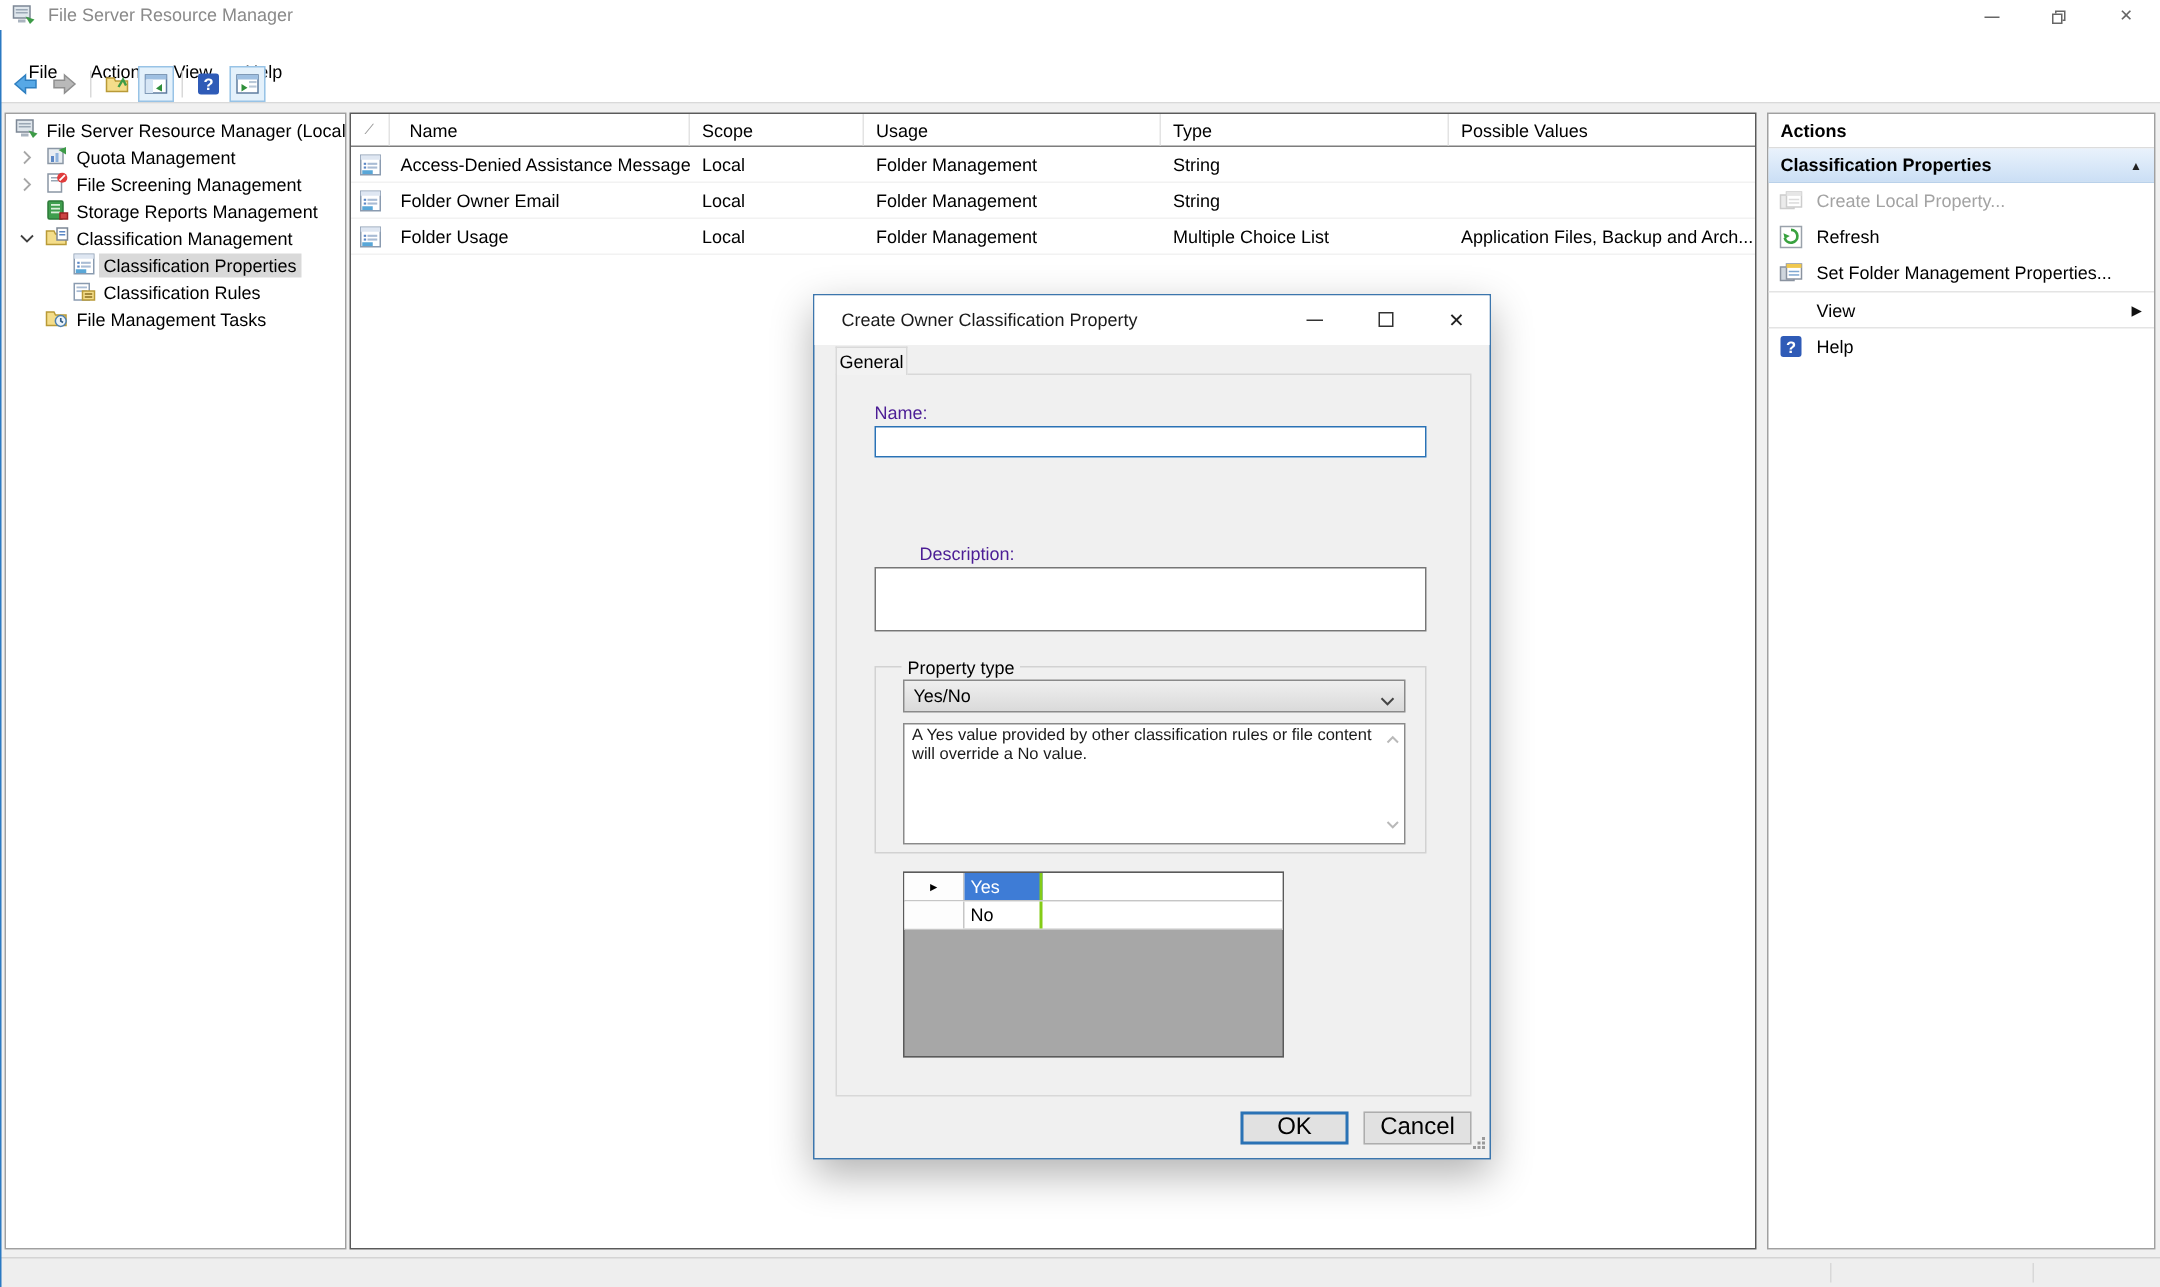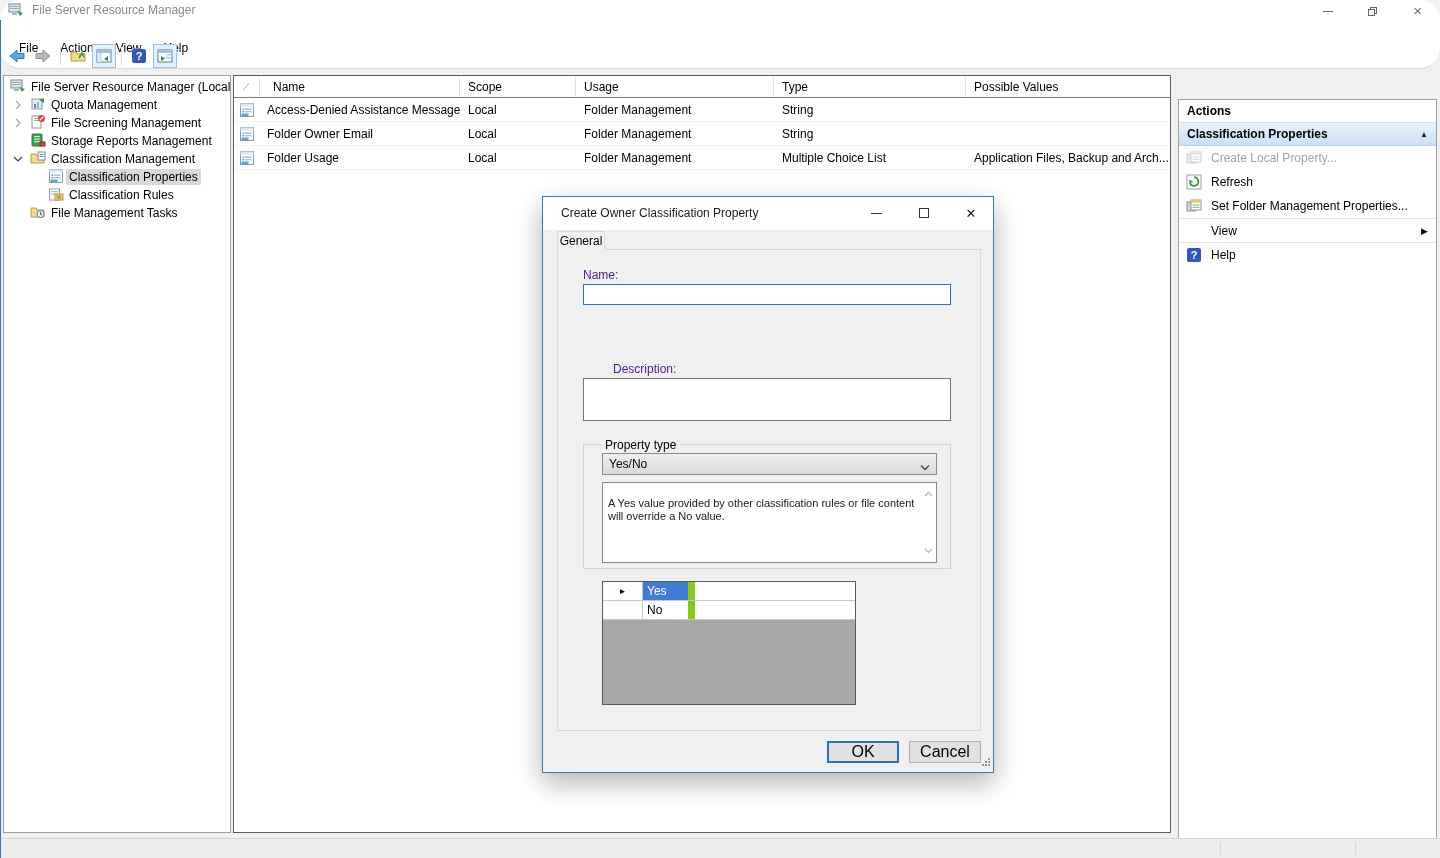--- a/index.html
+++ b/index.html
@@ -2,21 +2,21 @@
 <html><head>
 <meta charset="utf-8">
 <style>
   * { margin:0; padding:0; box-sizing:border-box; }
   html,body { width:1440px; height:858px; }
   body { font-family:"Liberation Sans", sans-serif; font-size:12px; color:#000; background:#f0f0f0; overflow:hidden; }
   .screen { position:relative; width:1440px; height:858px; background:#f0f0f0; }
   .win-border { position:absolute; left:0; top:20px; bottom:0; width:1px; background:#2b79c2; z-index:50; }
 
   
-  .chrome { position:absolute; top:0; left:0; right:0; height:69px; background:#ffffff; border-bottom:1px solid #d9d9d9;border-radius:20px; }
+  .chrome { position:absolute; top:0; left:0; right:0; height:69px; background:#ffffff; border-bottom:1px solid #d9d9d9; }
   .titlebar { position:absolute; top:0; left:0; right:0; height:20px; }
   .titlebar .app-icon { position:absolute; left:8px; top:2px; }
   .titlebar .title { position:absolute; left:32px; top:3px; color:#8a8a8a; font-size:12px; }
   .cap-btn { position:absolute; top:0; width:45px; height:22px; display:flex; align-items:center; justify-content:center; }
   .cap-min  { left:1305px; } .cap-rest { left:1350px; } .cap-close{ left:1395px; }
   .glyph-min { width:10px; height:1px; background:#666; }
   .glyph-rest { position:relative; width:9px; height:9px; }
   .glyph-rest .b { position:absolute; left:0; top:2px; width:7px; height:7px; border:1px solid #666; background:#fff; }
   .glyph-rest .f { position:absolute; left:2px; top:0; width:7px; height:7px; border:1px solid #666; }
   .glyph-close { color:#666; font-size:11px; line-height:11px; }
@@ -43,21 +43,21 @@
   .list-pane { position:absolute; left:233px; top:75px; width:938px; height:758px; background:#fff; border:1px solid #5a5a5a; }
   .lv-header { display:flex; height:22px; border-bottom:1px solid #7d7d7d; align-items:center; }
   .lv-hcell { height:100%; display:flex; align-items:center; border-right:1px solid #e3e3e3; padding-left:8px; overflow:hidden; white-space:nowrap; }
   .lv-row { display:flex; height:24px; align-items:center; border-bottom:1px solid #f2f2f2; }
   .lv-cell { height:100%; display:flex; align-items:center; padding-left:8px; overflow:hidden; white-space:nowrap; }
   .c-icon { width:26px; justify-content:center; padding-left:0; }
   .c-name { width:200px; padding-left:7px; } .lv-header .c-name { padding-left:13px; }
   .c-scope{ width:116px; } .c-usage{ width:198px; } .c-type{ width:192px; } .c-poss{ flex:1; border-right:none; }
   .sort-glyph { color:#9a9a9a; font-size:10px; font-style:italic; }
 
-  .actions-pane { position:absolute; left:1178px; top:75px; width:259px; height:758px; background:#fff; border:1px solid #a0a0a0;margin-top:24px; }
+  .actions-pane { position:absolute; left:1178px; top:75px; width:259px; height:758px; background:#fff; border:1px solid #a0a0a0; }
   .ap-title { height:23px; display:flex; align-items:center; padding-left:8px; font-weight:bold; border-bottom:1px solid #dcdcdc; }
   .ap-section { height:23px; display:flex; align-items:center; padding:0 8px; font-weight:bold;
                 background:linear-gradient(#e9f2fc,#cbdff5); border-bottom:1px solid #b9d1ea; }
   .ap-section .spacer { flex:1; }
   .ap-collapse { font-size:8px; color:#222; }
   .ap-item { position:relative; height:24px; display:flex; align-items:center; }
   .ap-item .ico { position:absolute; left:7px; width:16px; height:16px; display:flex; align-items:center; justify-content:center; }
   .ap-item .lbl { position:absolute; left:32px; white-space:nowrap; }
   .ap-item.disabled .lbl { color:#a3a3a3; }
   .ap-item.disabled .ico { opacity:.45; filter:grayscale(1); }
@@ -87,32 +87,32 @@
   .txt-area  { position:absolute; background:#fff; border:1px solid #767676; }
 
   .grp { position:absolute; left:40px; top:247px; width:368px; height:125px; border:1px solid #d2d2d2; }
   .grp-legend { position:absolute; left:58px; top:241px; background:#f0f0f0; padding:0 4px; z-index:2; }
 
   .dd { position:absolute; left:59px; top:256px; width:335px; height:22px; background:linear-gradient(#efefef,#dadada);
         border:1px solid #8a8a8a; display:flex; align-items:center; padding-left:6px; }
   .dd-chev { position:absolute; right:6px; top:7px; }
 
   .info { position:absolute; left:59px; top:285px; width:335px; height:81px; background:#fff; border:1px solid #8a8a8a;
-          font-size:11px; line-height:13px; padding:14px 18px 3px 5px; color:#1a1a1a; }
+          font-size:11px; line-height:13px; padding:1px 18px 3px 5px; color:#1a1a1a; }
   .info .scr-up, .info .scr-dn { position:absolute; right:3px; }
   .info .scr-up { top:5px; } .info .scr-dn { bottom:5px; }
 
   .grid { position:absolute; left:59px; top:384px; width:254px; height:124px; background:#a7a7a7; border:1px solid #5a5a5a; }
   .g-header { display:flex; height:21px; background:#fbfbfb; border-bottom:2px solid #94b0cc; }
   .g-hcorner { width:40px; border-right:1px solid #c6c6c6; }
   .g-hval { width:52px; border-right:1px solid #c6c6c6; display:flex; align-items:center; padding-left:7px; }
   .g-hdesc { flex:1; display:flex; align-items:center; padding-left:7px; }
   .g-row { display:flex; height:19px; background:#fff; border-bottom:1px solid #c6c6c6; }
   .g-rowhdr { width:40px; border-right:1px solid #c6c6c6; display:flex; align-items:center; justify-content:center; background:#fdfdfd; }
-  .g-val { width:52px; border-right:7px solid #84cc16; display:flex; align-items:center; padding-left:4px; }
+  .g-val { width:52px; border-right:2px solid #84cc16; display:flex; align-items:center; padding-left:4px; }
   .g-val.selected { background:#3e7cd6; color:#fff; }
   .g-desc { flex:1; }
   .g-indicator { font-size:8px; color:#000; }
 
   .btn { position:absolute; top:544px; width:72px; height:22px; background:#e1e1e1; display:flex; align-items:center; justify-content:center; font-size:16px; }
   .btn-ok { left:284px; border:2px solid #2a72b5; }
   .btn-cancel { left:366px; border:1px solid #adadad; }
   .grip { position:absolute; right:3px; bottom:3px; }
 
   .ico16 { width:16px; height:16px; display:inline-block; }

